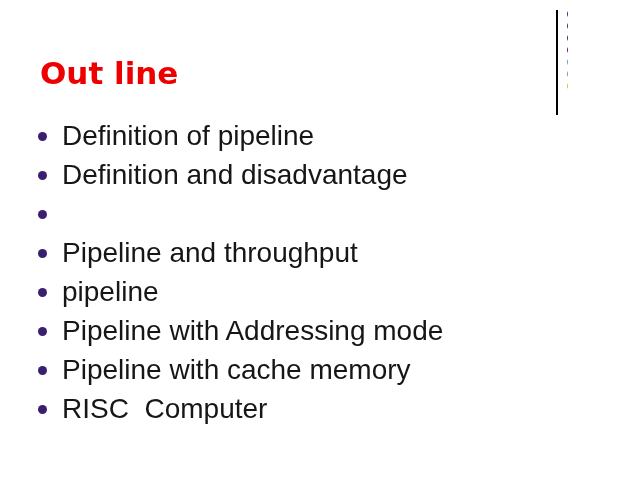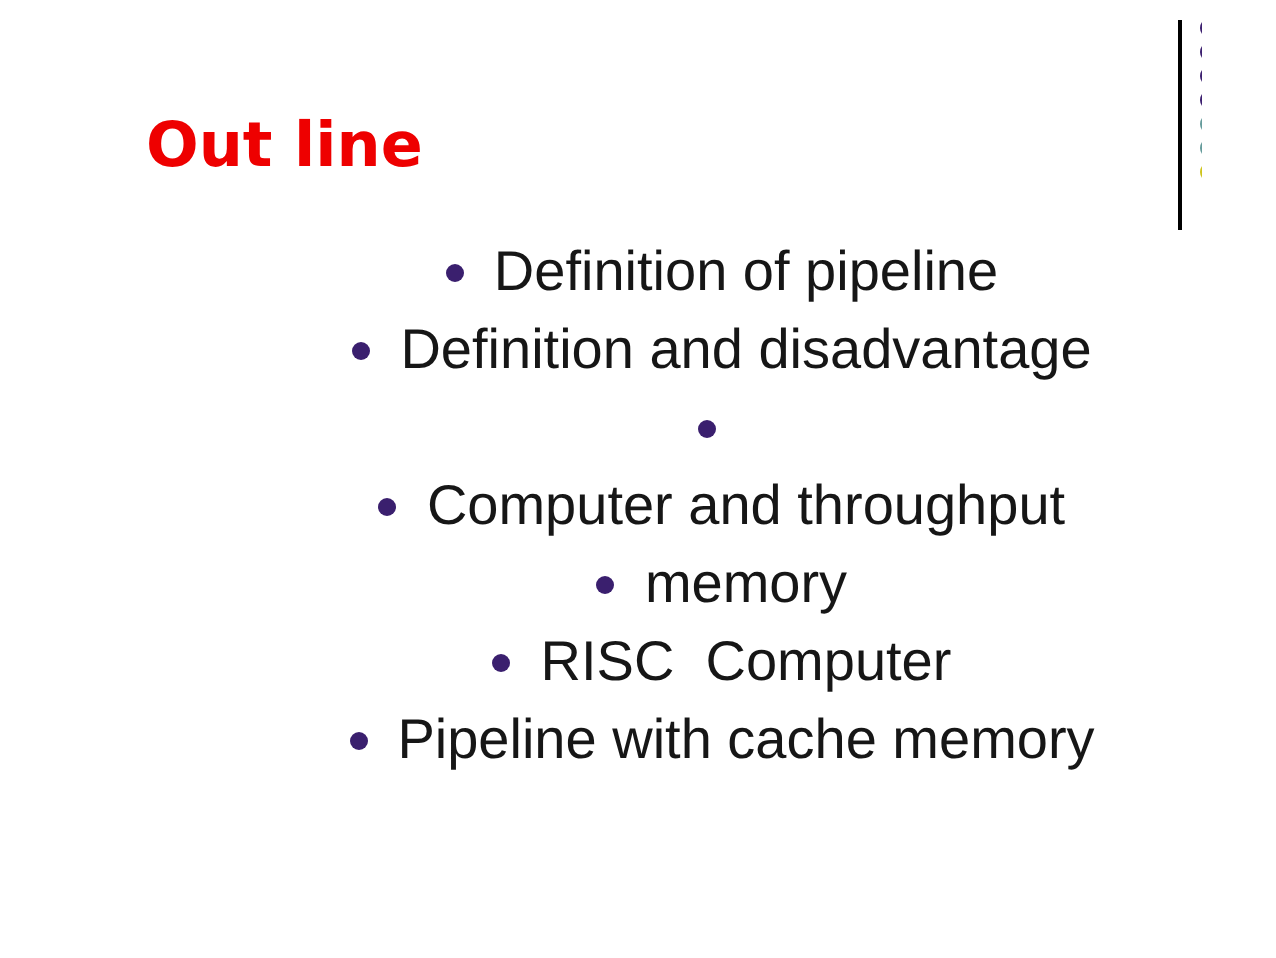--- a/index.html
+++ b/index.html
@@ -7,21 +7,20 @@
     padding: 0;
     background: #ffffff;
   }
   .slide {
     position: relative;
     width: 568px;
     height: 479px;
     background: #ffffff;
     overflow: hidden;
     font-family: "Liberation Sans", sans-serif;
-    margin-left: 33px;
   }
   .slide-title {
     position: absolute;
     left: 40px;
     top: 56px;
     margin: 0;
     font-family: "DejaVu Sans", sans-serif;
     font-weight: bold;
     font-size: 31px;
     line-height: 1.15;
@@ -30,21 +29,20 @@
   .bullet-list {
     position: absolute;
     left: 38px;
     top: 117px;
     width: 580px;
   }
   .bullet-item {
     display: flex;
     align-items: center;
     height: 39px;
-    justify-content: center;
   }
   .bullet-dot {
     flex: 0 0 auto;
     width: 9px;
     height: 9px;
     border-radius: 50%;
     margin-right: 15px;
   }
   .bullet-text {
     font-size: 28px;
@@ -103,33 +101,37 @@
       </div>
       <div class="bullet-item">
         <span class="bullet-dot" style="background: rgb(58, 31, 110);"></span>
         <span class="bullet-text">Definition and disadvantage</span>
       </div>
       <div class="bullet-item">
         <span class="bullet-dot" style="background: rgb(58, 31, 110);"></span>
       </div>
       <div class="bullet-item">
         <span class="bullet-dot" style="background: rgb(58, 31, 110);"></span>
-        <span class="bullet-text">Computer and throughput</span>
-      </div>
-      <div class="bullet-item">
-        <span class="bullet-dot" style="background: rgb(58, 31, 110);"></span>
-        <span class="bullet-text">memory</span>
+        <span class="bullet-text">Pipeline and throughput</span>
+      </div>
+      <div class="bullet-item">
+        <span class="bullet-dot" style="background: rgb(58, 31, 110);"></span>
+        <span class="bullet-text">pipeline</span>
+      </div>
+      <div class="bullet-item">
+        <span class="bullet-dot" style="background: rgb(58, 31, 110);"></span>
+        <span class="bullet-text">Pipeline with Addressing mode</span>
+      </div>
+      <div class="bullet-item">
+        <span class="bullet-dot" style="background: rgb(58, 31, 110);"></span>
+        <span class="bullet-text">Pipeline with cache memory</span>
       </div>
       <div class="bullet-item">
         <span class="bullet-dot" style="background: rgb(58, 31, 110);"></span>
         <span class="bullet-text">RISC  Computer</span>
-      </div>
-      <div class="bullet-item">
-        <span class="bullet-dot" style="background: rgb(58, 31, 110);"></span>
-        <span class="bullet-text">Pipeline with cache memory</span>
       </div>
     </div>
 
   <div class="corner-decoration">
     <div class="vline" style="background: rgb(0, 0, 0);"></div>
     <div class="dot-grid" id="dot-grid">
         <div class="dot-cell">
           <span class="deco-dot" style="background: rgb(61, 32, 112);"></span>
         </div>
         <div class="dot-cell">

